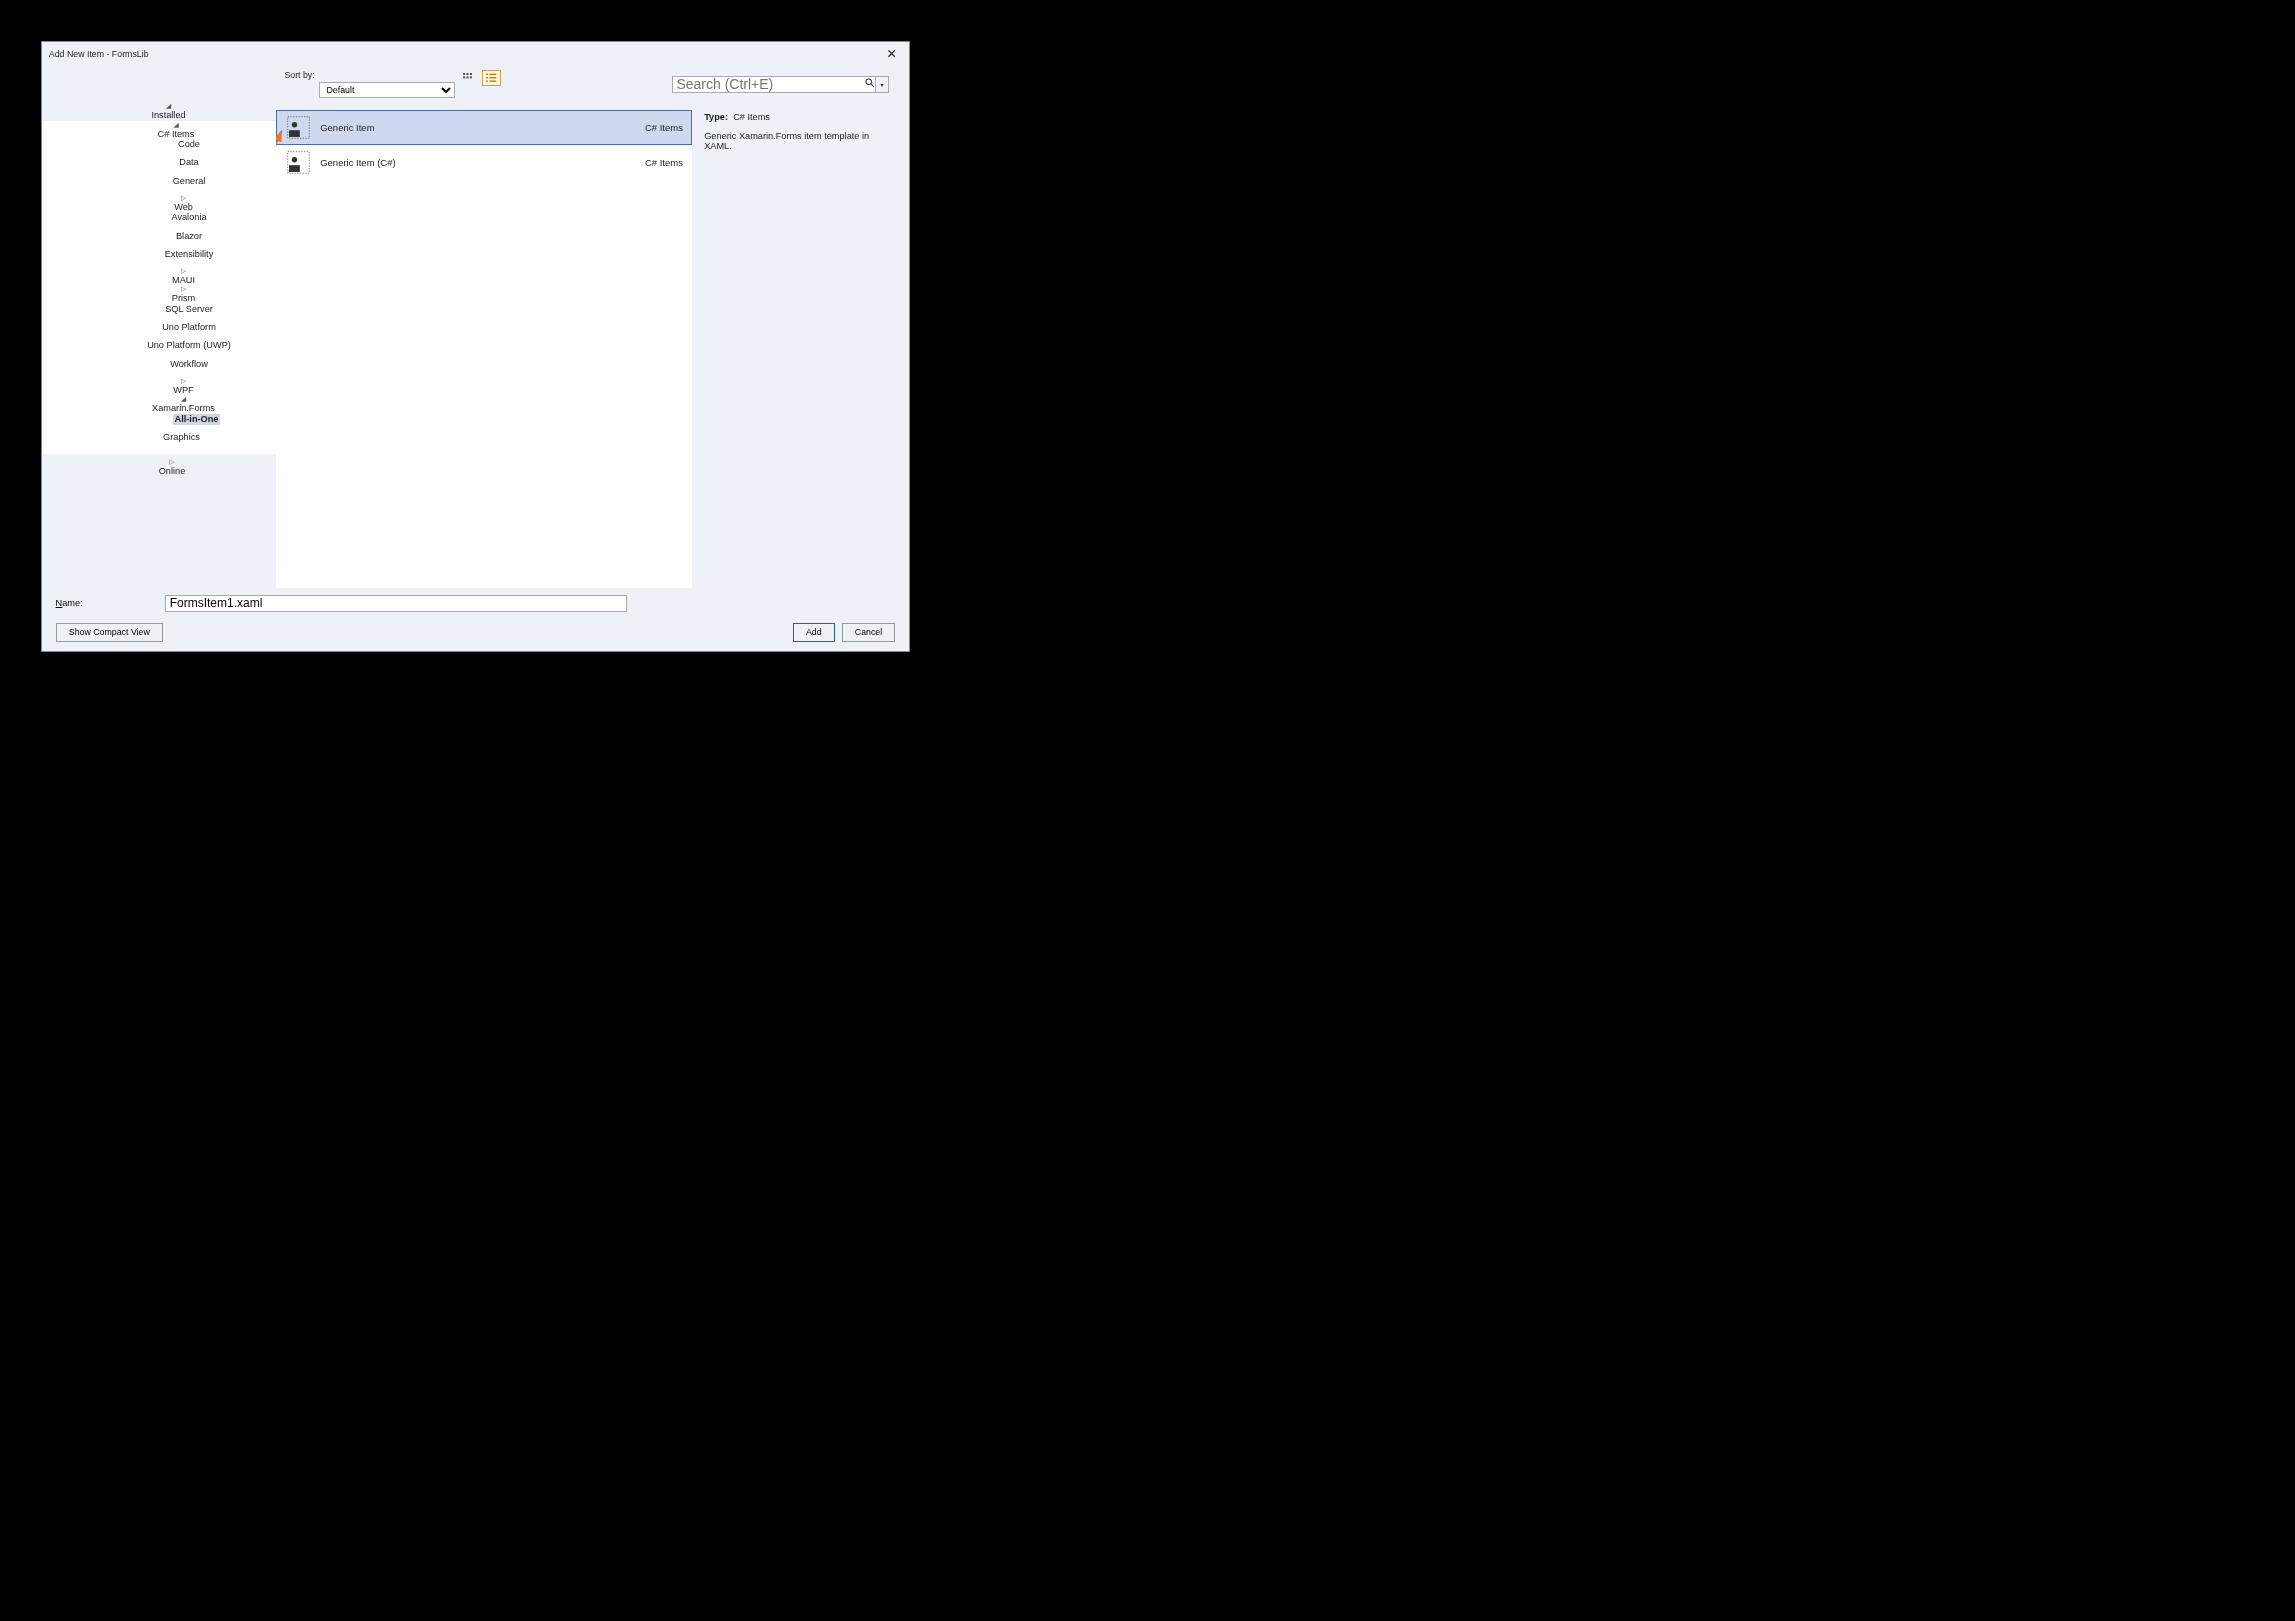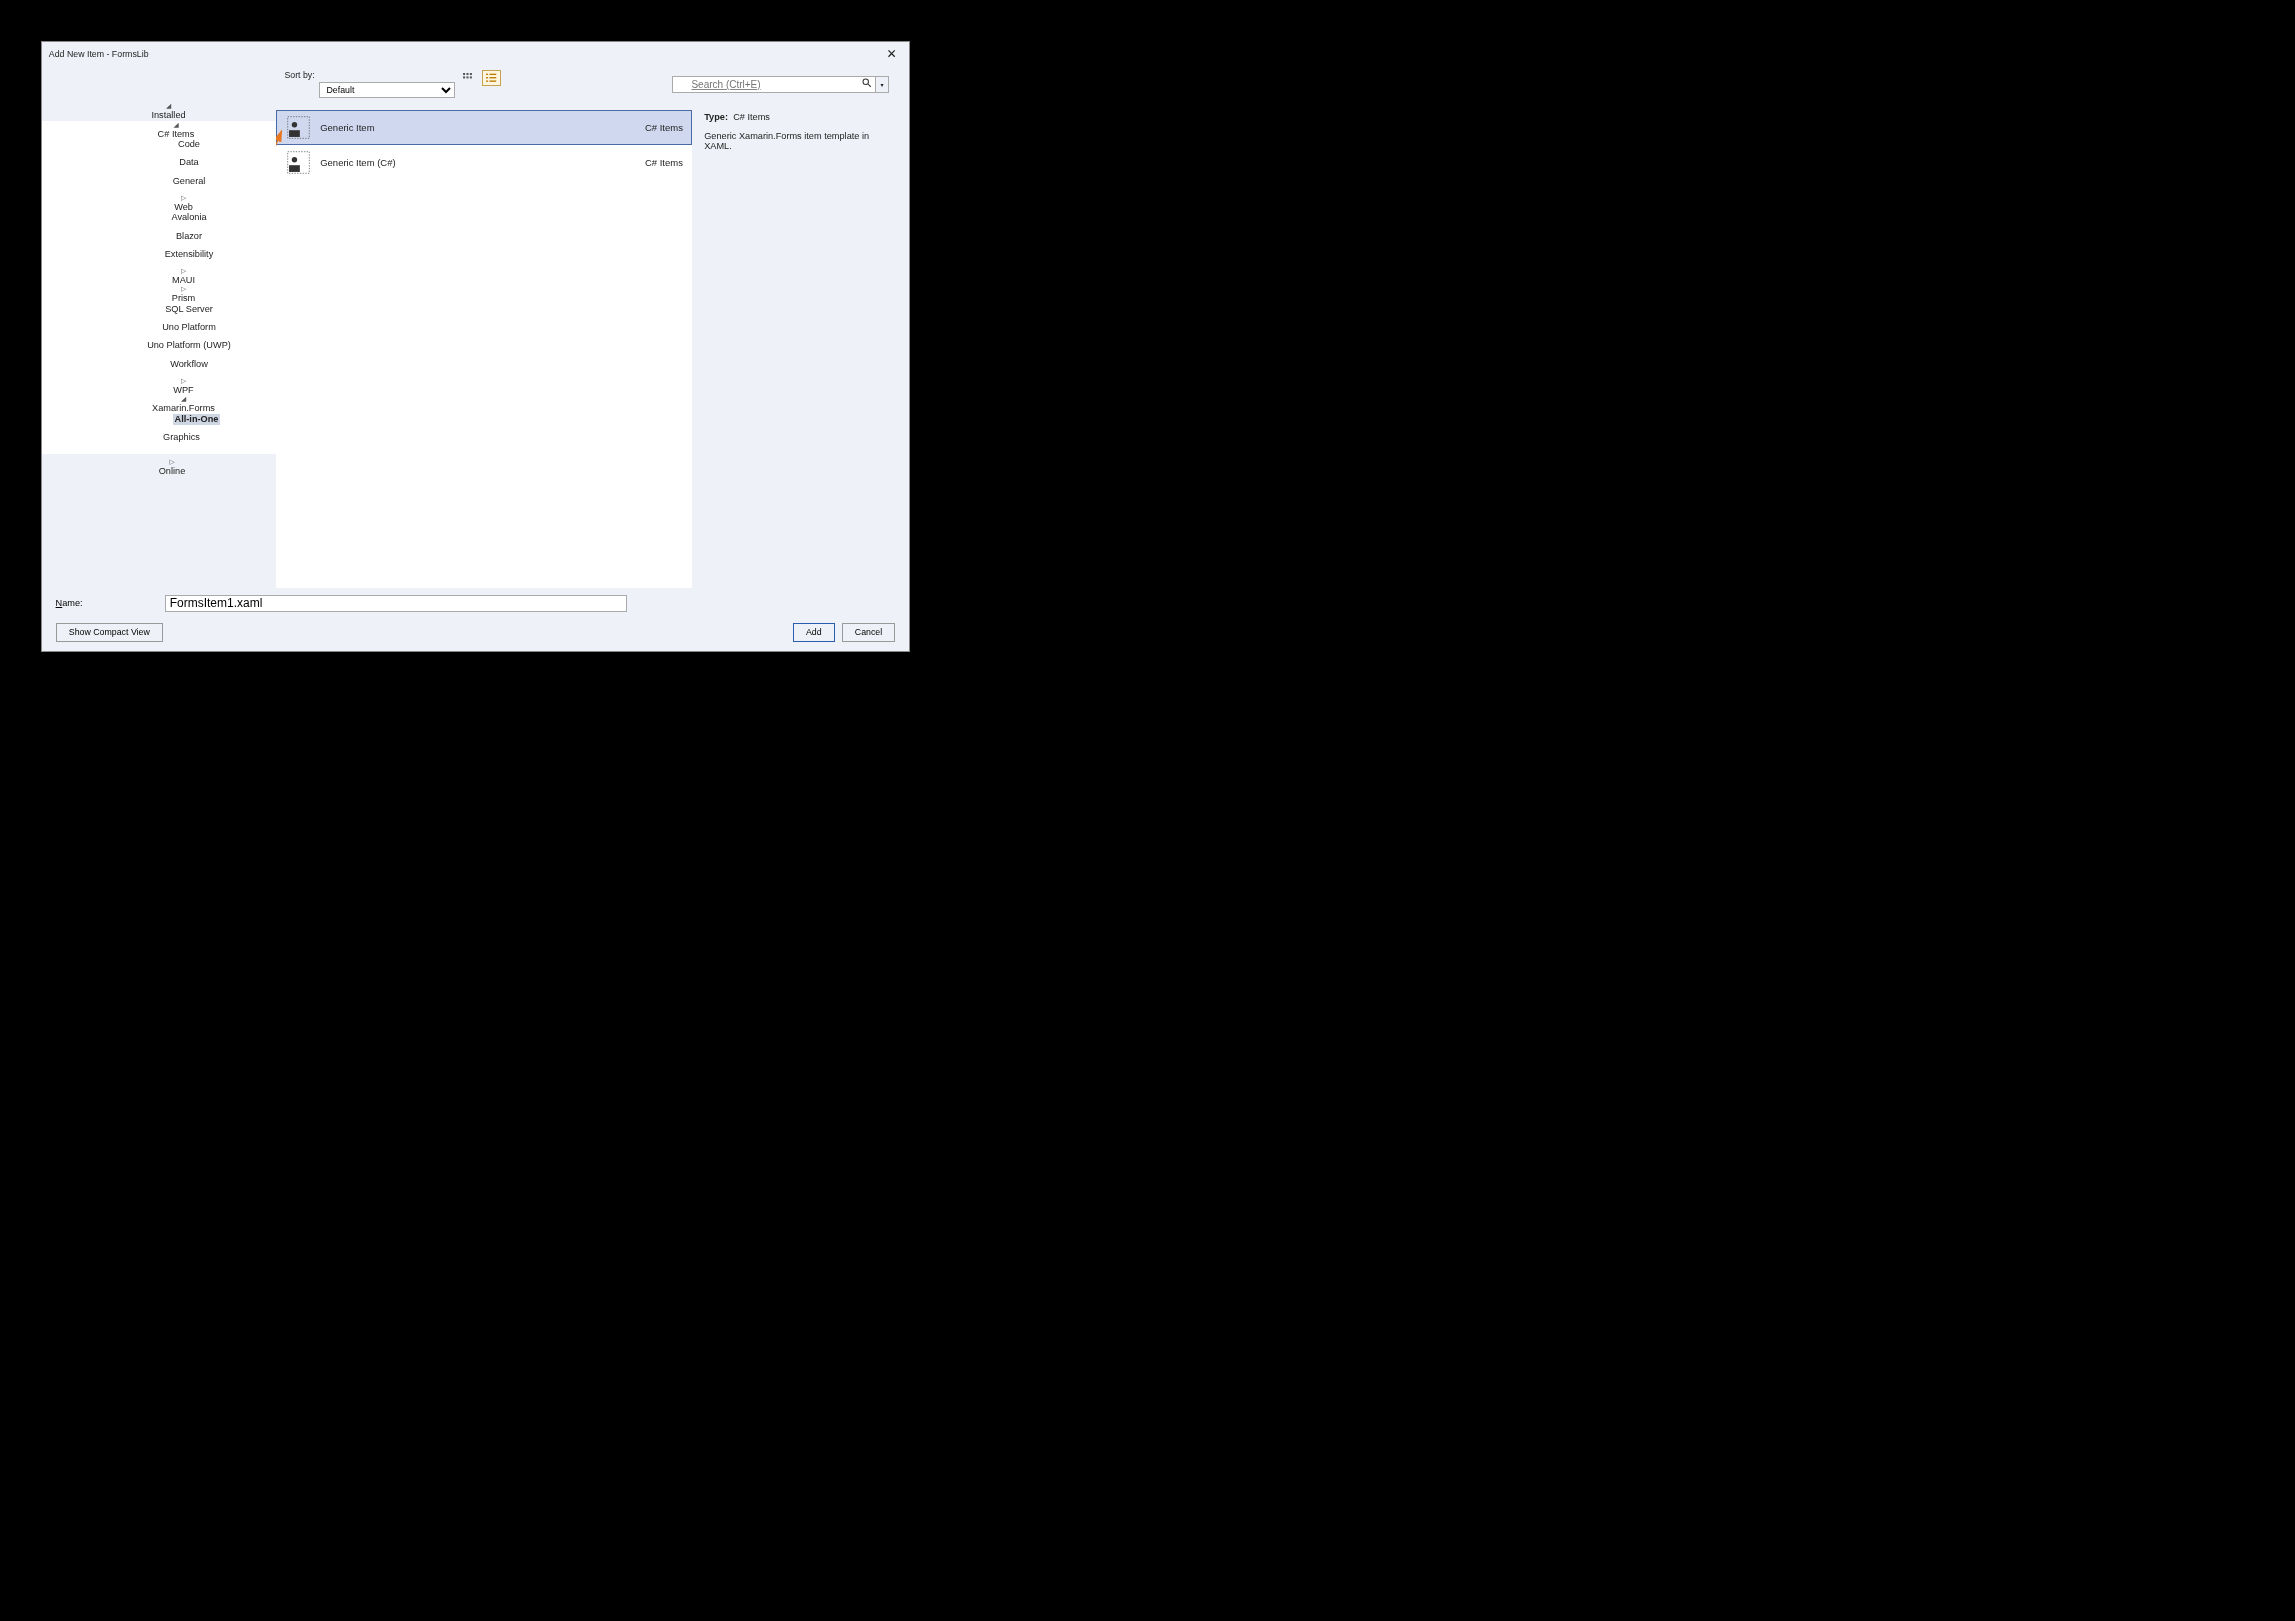--- a/index.html
+++ b/index.html
@@ -9,21 +9,21 @@
   .close-icon { font-size: 12.2px; cursor: pointer; padding: 1.4px 5.4px; }
   .toolbar { display: flex; align-items: center; padding: 4.1px 20.4px 4.1px 20.4px; font-size: 8.8px; color: #222; }
   .tool-left { width: 222px; }
   .tool-mid { display: flex; align-items: flex-start; }
   .tool-mid label { margin-right: 4.1px; }
   .sort-select { width: 136px; height: 16.3px; border: 0.7px solid #aaa; background: #fff; font-size: 8.8px; padding: 0 2.7px; margin-top: 12px; }
   .viewbtn { width: 19px; height: 16.3px; border: 0.7px solid transparent; background: #eef1f7; margin-left: 4.1px; display: inline-flex; align-items: center; justify-content: center; cursor: pointer; }
   .viewbtn.active { border: 0.7px solid #c7a050; background: #fff6e0; }
   .tool-right { margin-left: auto; display: flex; align-items: center; }
   .search-wrap { width: 204px; height: 17px; border: 0.7px solid #aaa; background: #fff; display: flex; align-items: center; }
-  .search-input { flex: 1; border: none; outline: none; font-size: 10px; padding: 0 18px; color: #888; background: transparent; text-decoration: underline; }
+  .search-input { flex: 1; border: none; outline: none; font-size: 14px; padding: 0 3px; color: #888; background: transparent; }
   .search-icon { padding: 0 4.1px; font-weight: bold; }
   .search-drop { width: 12.2px; height: 17px; border: 0.7px solid #aaa; border-left: none; display: flex; align-items: center; justify-content: center; font-size: 6.1px; cursor: pointer; background:#eef1f7; }
 
   .body { flex: 1; display: flex; overflow: hidden; }
   .sidebar { width: 234px; overflow: auto; font-size: 9.2px; color: #222; padding-top: 0; }
   .tree-row { display: flex; align-items: center; height: 18.3px; padding-left: 6.8px; cursor: pointer; flex-direction: column; }
   .tree-row .arrow { width: 11px; font-size: 6.8px; color: #555; display:inline-block; text-align:center;}
   .tree-row.bgwhite { background: #fff; }
   .installed-block { background:#fff; padding-bottom:4.1px;}
 

